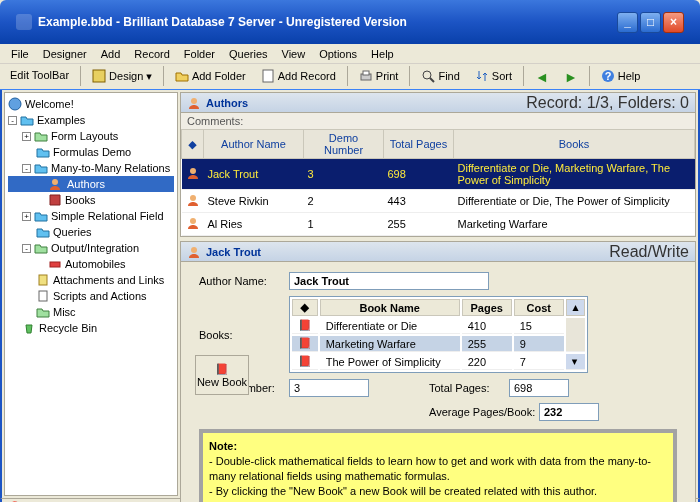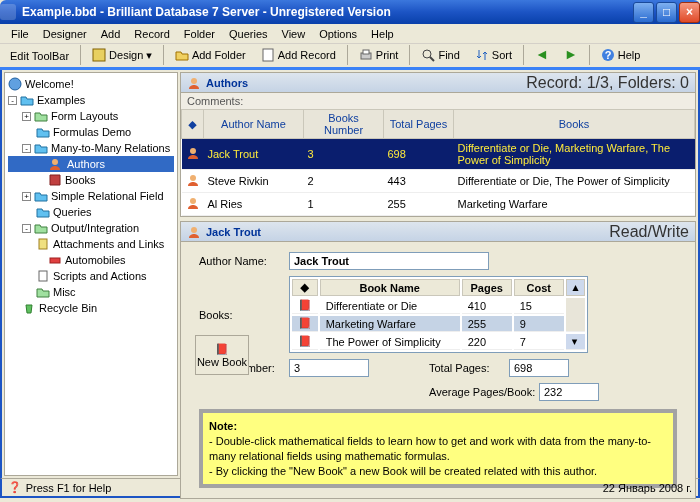--- a/index.html
+++ b/index.html
@@ -1,25 +1,25 @@
 <!DOCTYPE html>
 <html><head>
 <meta charset="utf-8">
 <style>
 *{box-sizing:border-box;margin:0;padding:0;font-family:Tahoma,Arial,sans-serif;font-size:11px}
 body{background:#ece9d8;width:700px;height:502px;overflow:hidden}
-.titlebar{height:24px;background:linear-gradient(#3b77dd,#1c54c4 50%,#0940aa);display:flex;align-items:center;padding:0 0;color:#fff;border-top-left-radius:6px;border-top-right-radius:6px}
+.titlebar{height:44px;background:linear-gradient(#3b77dd,#1c54c4 50%,#0940aa);display:flex;align-items:center;padding:0 16px;color:#fff;border-top-left-radius:6px;border-top-right-radius:6px}
 .titlebar .ticon{width:16px;height:16px;background:#fff3;border-radius:3px;margin-right:6px}
 .titlebar .ttxt{flex:1;font-weight:bold;font-size:12px}
 .winbtn{width:21px;height:21px;margin-left:2px;border-radius:3px;display:flex;align-items:center;justify-content:center;font-weight:bold;font-size:12px;font-family:Arial}
 .btn-min,.btn-max{background:linear-gradient(#7eb0f0,#2a6bd0);border:1px solid #1a4a9a;color:#fff}
 .btn-close{background:linear-gradient(#f59a82,#e04a28);border:1px solid #a03010;color:#fff}
 .menubar{height:20px;background:#ece9d8;display:flex;align-items:center;padding:0 4px;border-bottom:1px solid #d4d0c8}
 .menubar span{padding:2px 7px;cursor:default}
-.toolbar{height:26px;background:#ece9d8;display:flex;align-items:flex-end;padding:2px 4px;gap:3px;border-bottom:3px solid #3b82f6}
+.toolbar{height:26px;background:#ece9d8;display:flex;align-items:flex-start;padding:2px 4px;gap:3px;border-bottom:1px solid #3b82f6}
 .tbtn{padding:2px 5px;border:1px solid transparent;border-radius:2px;display:flex;align-items:center;gap:3px;cursor:default}
 .ticon-sm{width:14px;height:14px;display:inline-block}
 .sep{width:1px;height:20px;background:#aca899;margin:0 2px}
 .arrow-l{color:#2a9020;font-size:14px}
 .arrow-r{color:#2a9020;font-size:14px}
 .workarea{display:flex;height:408px;background:#ece9d8;border:2px solid #1c54c4;border-top:none;border-bottom:none}
 .tree{width:174px;background:#fff;border:1px solid #aca899;margin:2px;padding:3px;overflow:hidden}
 .tnode{display:flex;align-items:center;padding:1px 0;white-space:nowrap}
 .tnode .tind{display:inline-block}
 .tnode .exp{width:9px;height:9px;border:1px solid #888;font-size:8px;line-height:7px;text-align:center;margin-right:3px;background:#fff}
@@ -240,36 +240,36 @@
         <span class="tind" style="width:14px"></span>
         <span class="exp">-</span>
         <span class="ticn">
           <svg width="14" height="14">
             <path d="M1 4h5l1 2h6v6H1z" fill="#a0e0a0" stroke="#408040"></path>
           </svg>
         </span>
         <span class="lbl">Output/Integration</span>
       </div>
     <div class="tnode">
+        <span class="tind" style="width:40px"></span>
+        <span class="ticn">
+          <svg width="14" height="14">
+            <rect x="2" y="5" width="10" height="5" fill="#e04040" stroke="#a02020"></rect>
+          </svg>
+        </span>
+        <span class="lbl">Automobiles</span>
+      </div>
+    <div class="tnode">
         <span class="tind" style="width:28px"></span>
         <span class="ticn">
           <svg width="14" height="14">
             <rect x="3" y="2" width="8" height="10" fill="#f0e080" stroke="#a08020"></rect>
           </svg>
         </span>
         <span class="lbl">Attachments and Links</span>
-      </div>
-    <div class="tnode">
-        <span class="tind" style="width:40px"></span>
-        <span class="ticn">
-          <svg width="14" height="14">
-            <rect x="2" y="5" width="10" height="5" fill="#e04040" stroke="#a02020"></rect>
-          </svg>
-        </span>
-        <span class="lbl">Automobiles</span>
       </div>
     <div class="tnode">
         <span class="tind" style="width:28px"></span>
         <span class="ticn">
           <svg width="14" height="14">
             <rect x="3" y="2" width="8" height="10" fill="#fff" stroke="#666"></rect>
           </svg>
         </span>
         <span class="lbl">Scripts and Actions</span>
       </div>
@@ -305,21 +305,21 @@
           </span>
         <span>Authors</span>
         <span class="right">Record: 1/3, Folders: 0</span>
       </div>
       <div class="comments">Comments:</div>
       <table class="grid">
         <tbody>
             <tr>
           <th style="width:22px">◆</th>
           <th style="width:100px">Author Name</th>
-          <th style="width:80px">Books Number</th>
+          <th style="width:80px">Demo Number</th>
           <th style="width:70px">Total Pages</th>
           <th>Books</th>
         </tr>
         <tr class="selrow">
           <td><span class="rico"><svg width="14" height="14">
                     <circle cx="7" cy="5" r="3" fill="#f0b070"></circle>
                     <path d="M2 13c0-3 3-4 5-4s5 1 5 4" fill="#e06030"></path>
                   </svg></span></td>
           <td>Jack Trout</td>
           <td>3</td>
@@ -415,21 +415,21 @@
           <span class="flbl">Books Number:</span>
           <input class="finput" style="width: 80px;" value="3">
           <span style="width:60px"></span>
           <span style="width:80px">Total Pages:</span>
           <input class="finput" style="width: 60px;" value="698">
         </div>
         <div class="frow">
           <span class="flbl"></span>
             <span style="width:140px"></span>
           <span style="width:110px">Average Pages/Book:</span>
-          <input class="finput" style="width: 60px;" value="232">
+          <input class="finput" style="width: 60px; font-weight: bold;" value="232">
         </div>
         <div class="note">
           <b>Note:</b><br>
           <span>- Double-click  mathematical fields to learn how to get and work with data from the many-to-many relational fields using mathematic formulas.</span><br>
           <span>- By clicking the "New Book" a new Book will be created related with this author.</span>
         </div>
       </div>
     </div>
   </div>
 </div>

